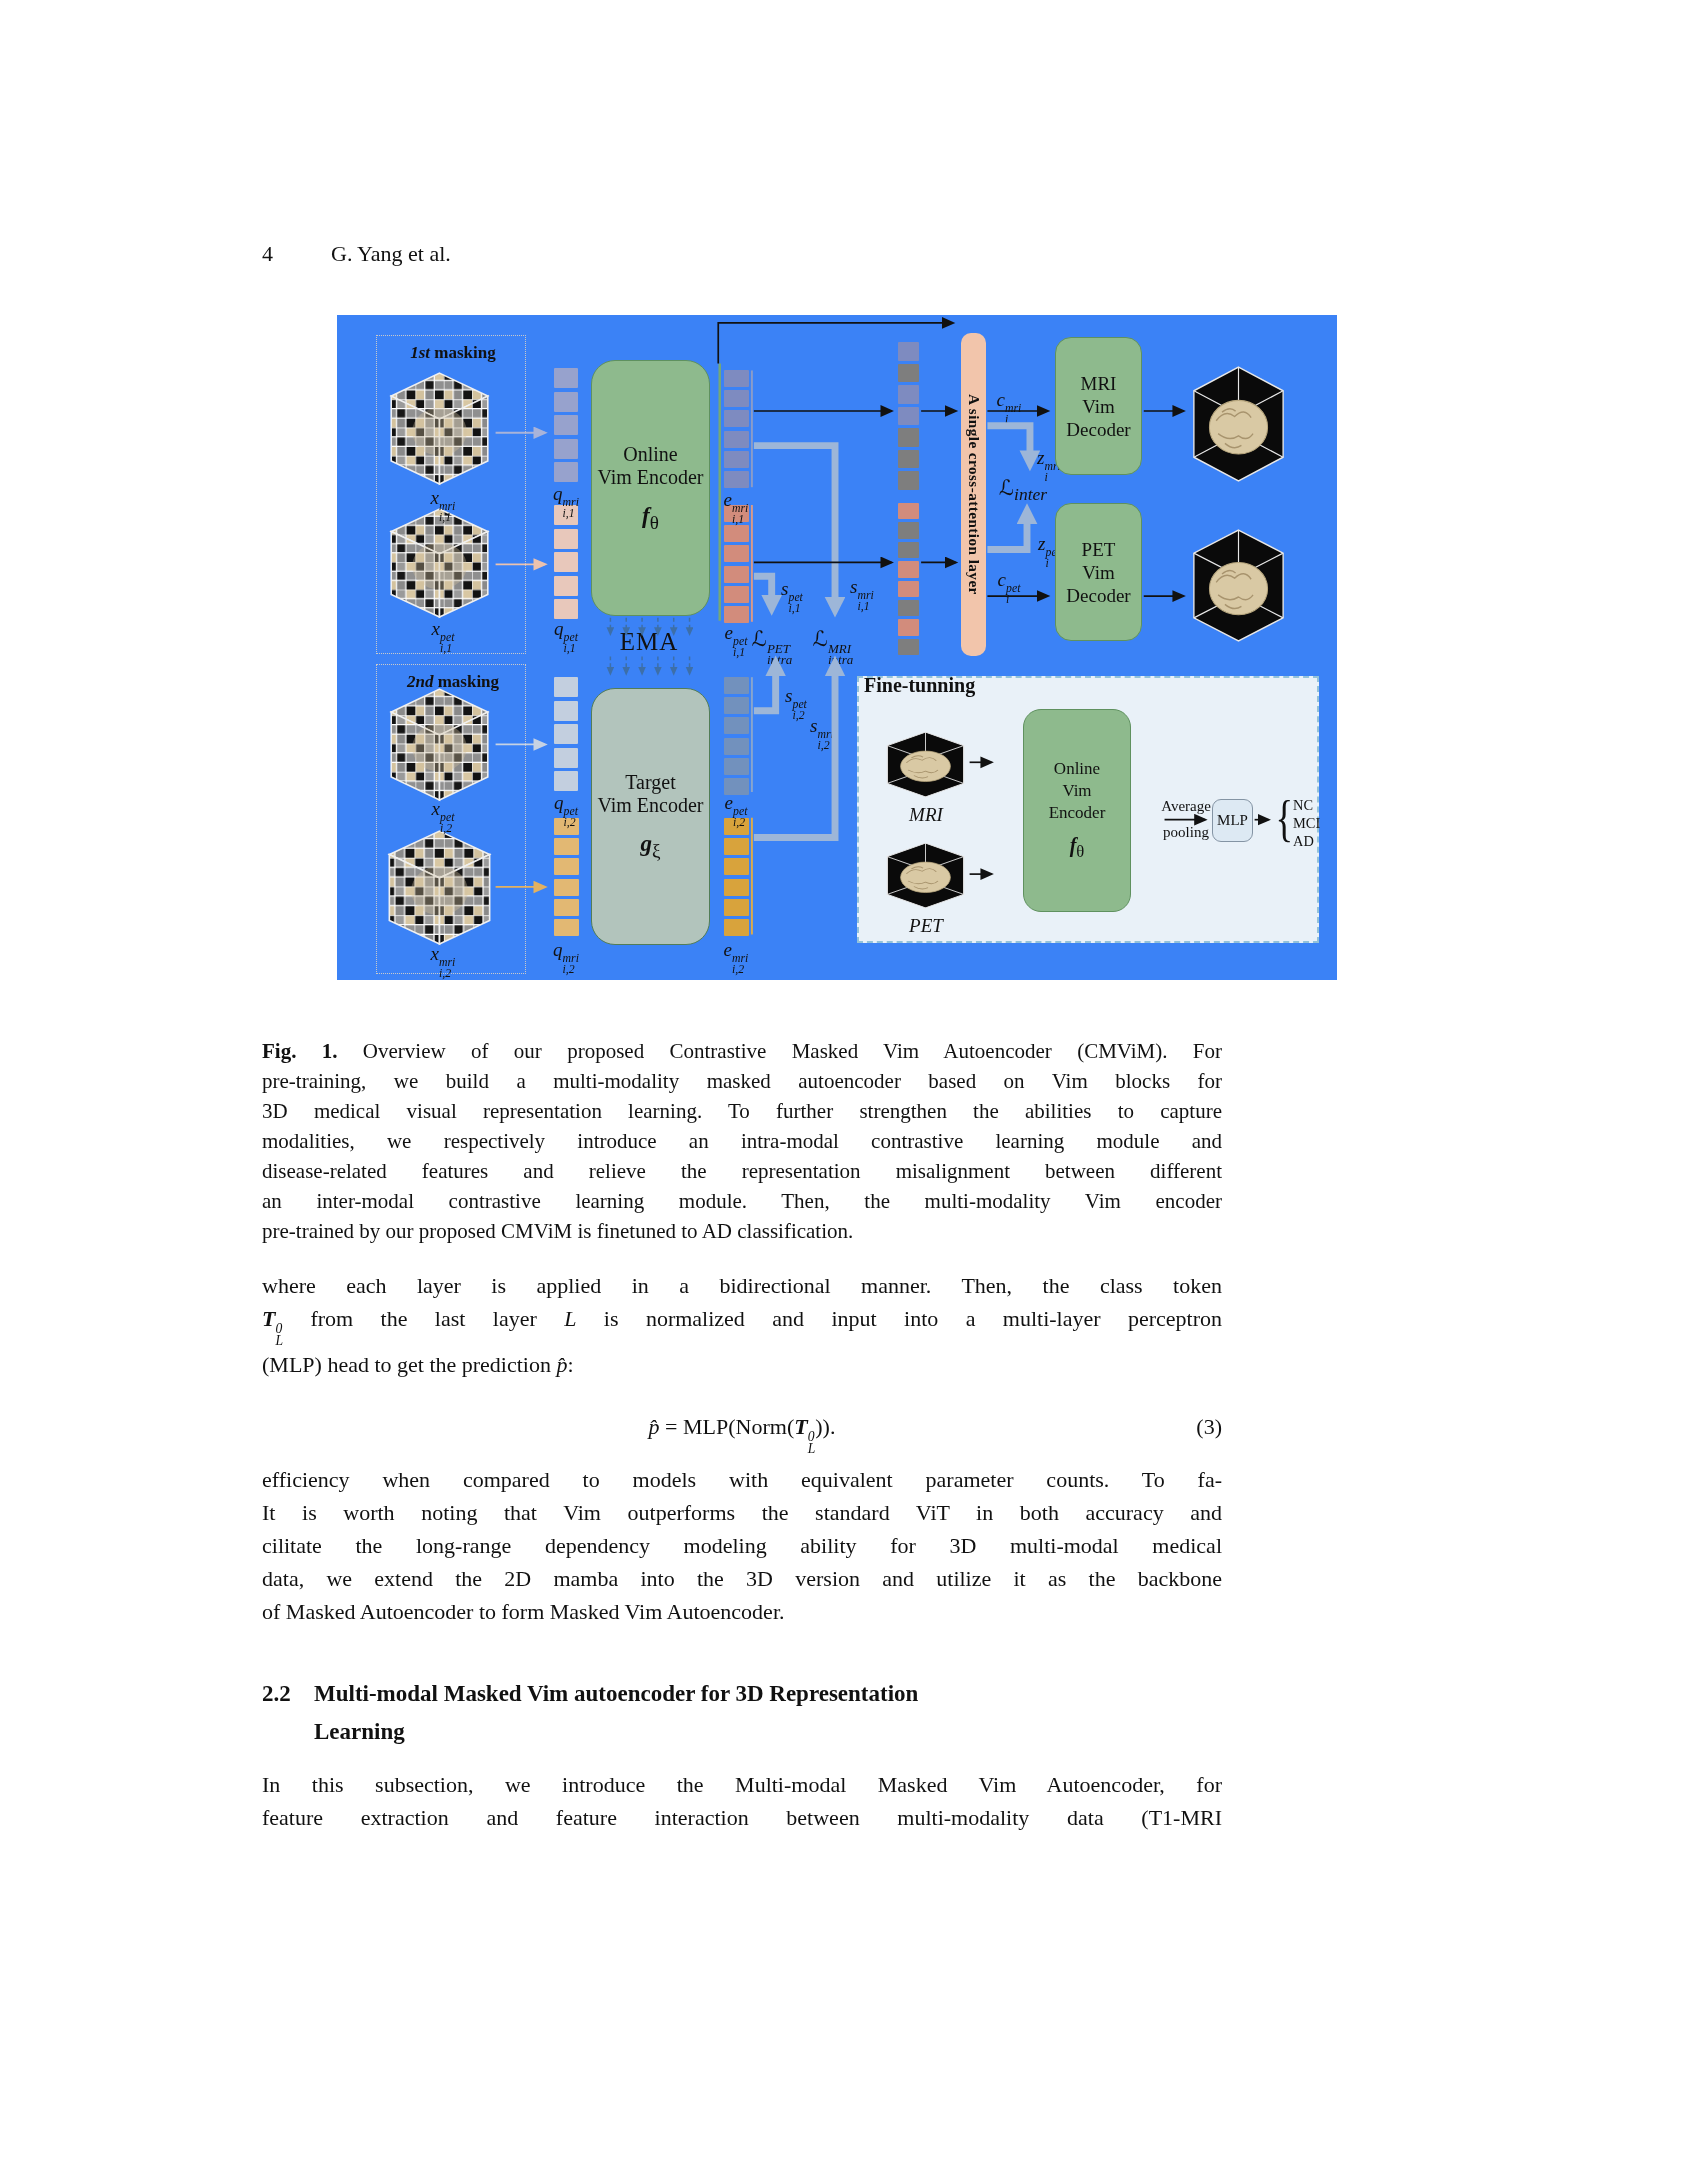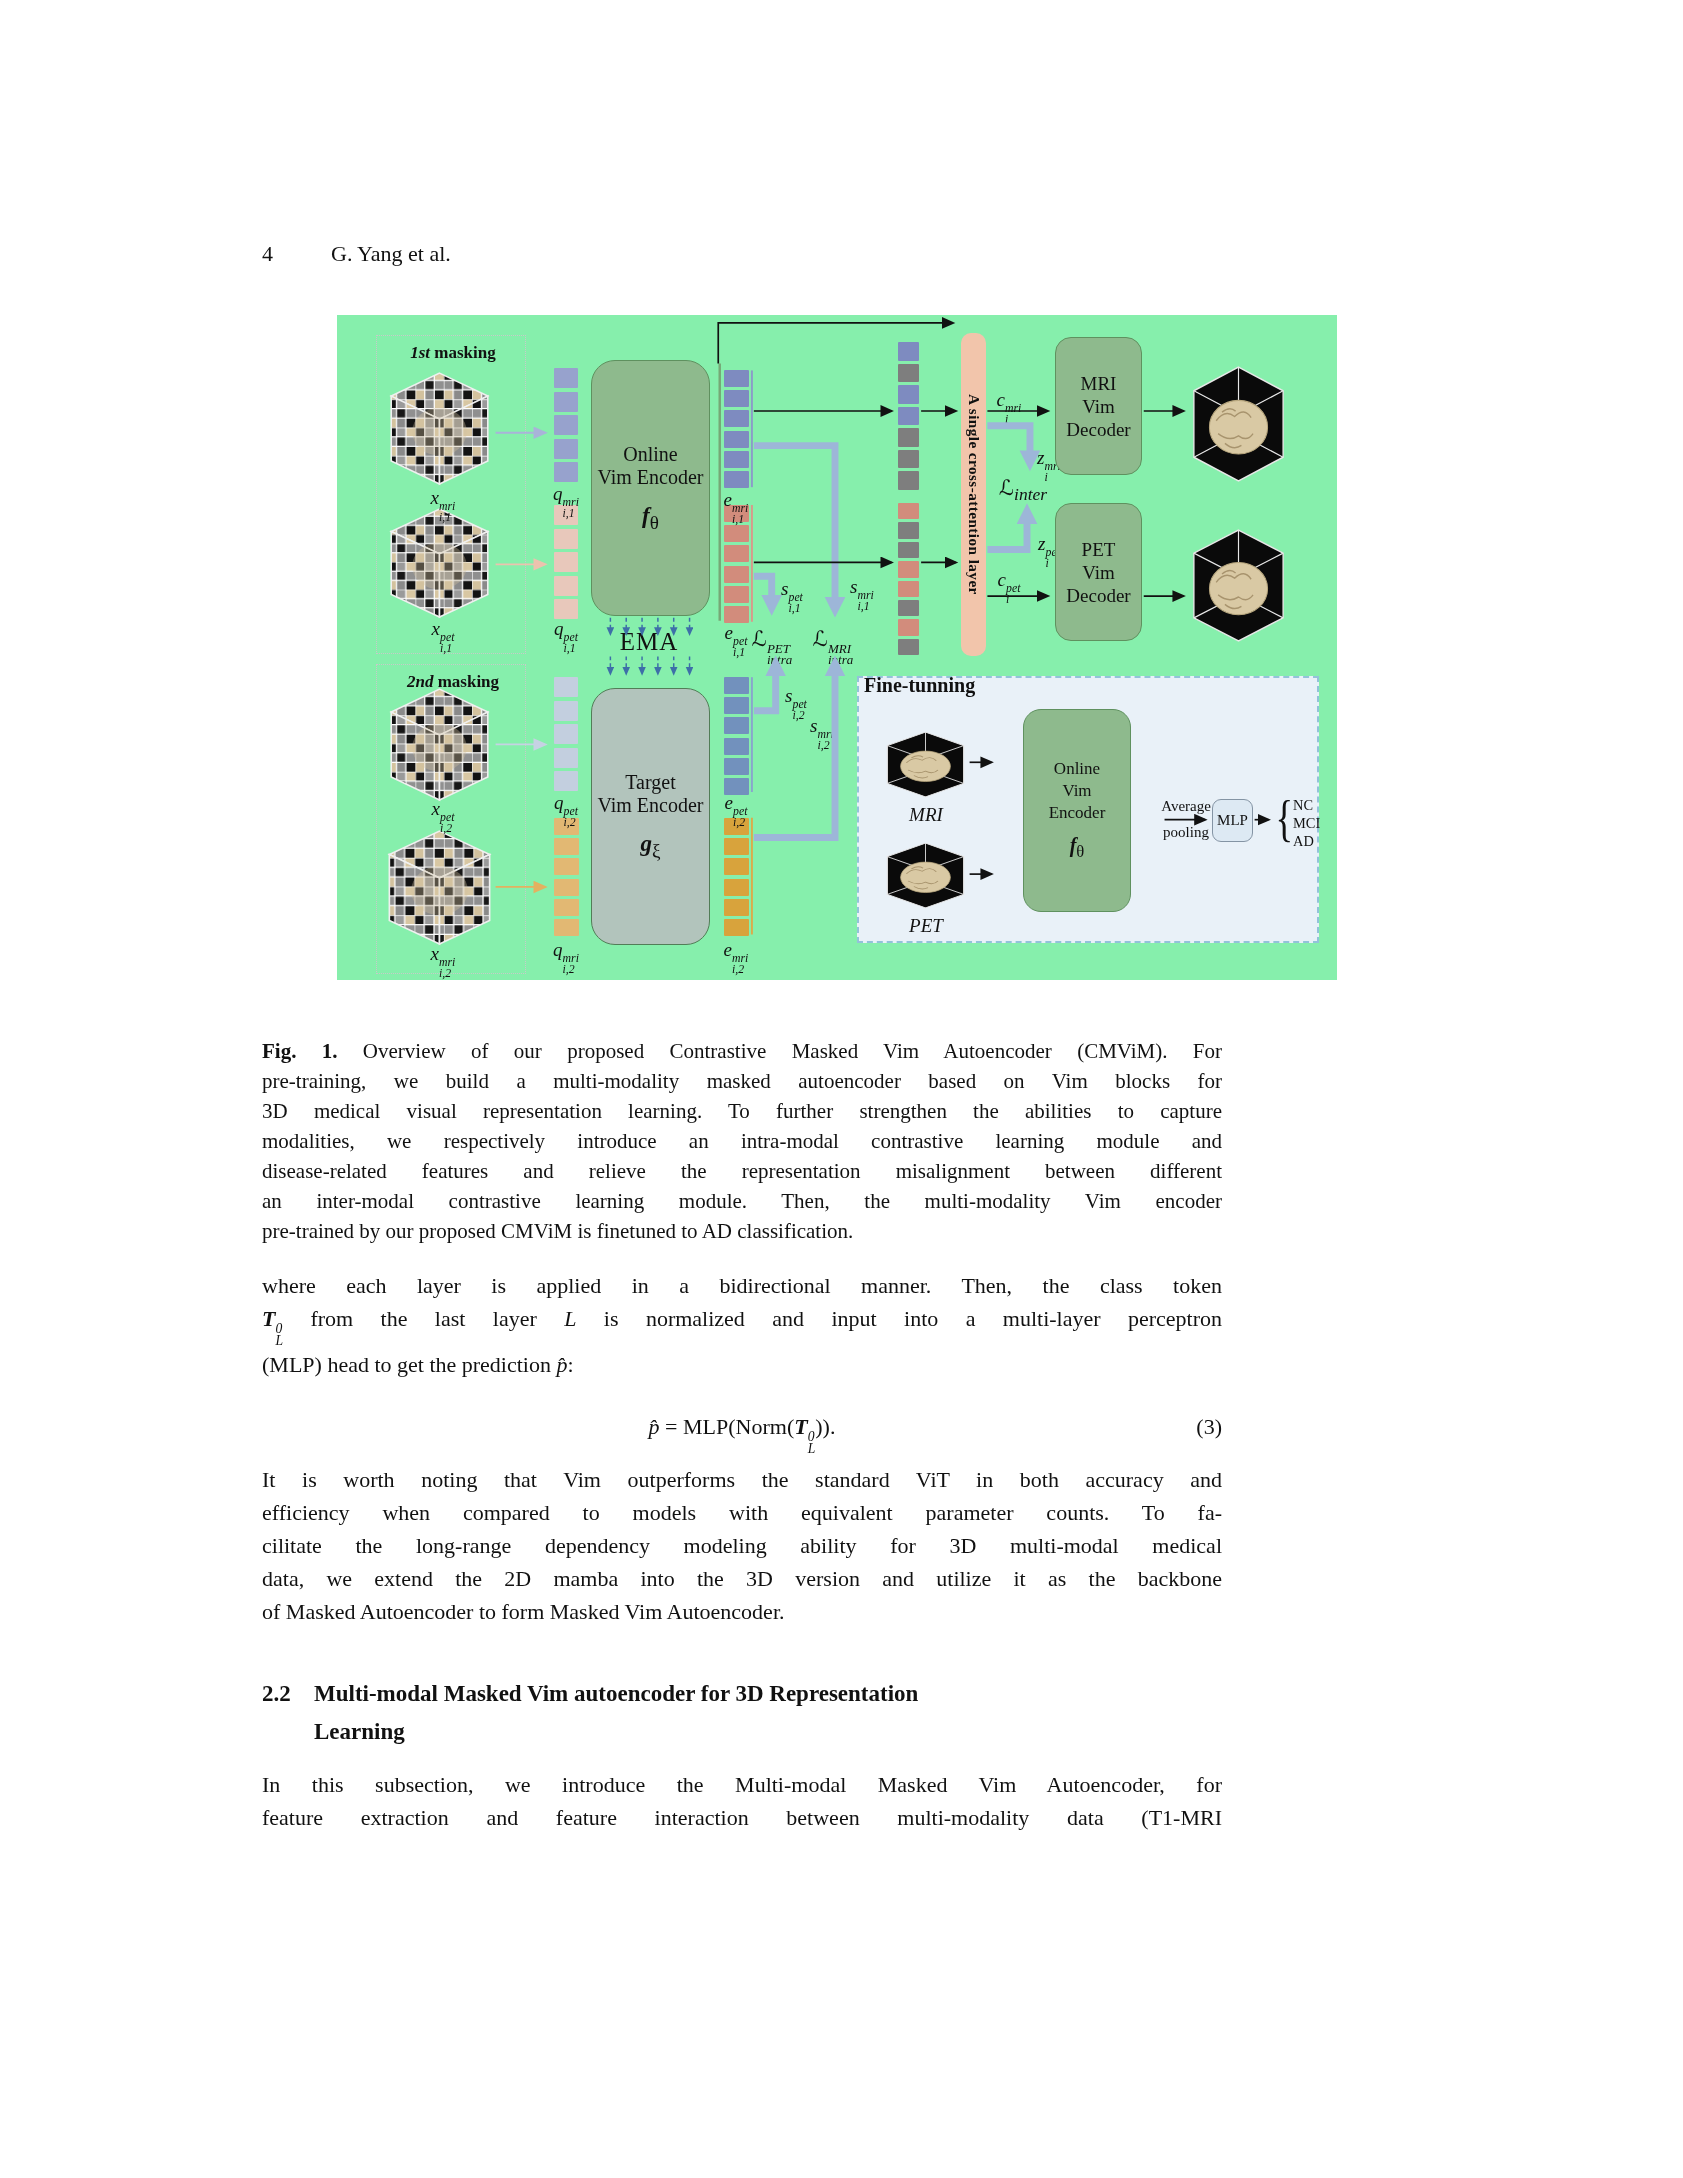--- a/index.html
+++ b/index.html
@@ -3,21 +3,21 @@
 <meta charset="utf-8">
 <style>
   html,body{margin:0;padding:0;background:#ffffff;}
   .page{position:relative;width:1683px;height:2178px;background:#ffffff;overflow:hidden;
         font-family:"Liberation Serif",serif;color:#111;}
   .runhead{position:absolute;top:241px;left:262px;width:960px;font-size:22px;}
   .runhead .pgnum{position:absolute;left:0;top:0;}
   .runhead .rh{position:absolute;left:69px;top:0;}
 
   
-  .fig{position:absolute;left:337px;top:315px;width:1000px;height:665px;background:#86efac;}
+  .fig{position:absolute;left:337px;top:315px;width:1000px;height:665px;background:#3b82f6;}
   .fig *{box-sizing:border-box;}
   .dashbox{position:absolute;border:1.6px dotted #c9c9c9;background:transparent;}
   .roundbox{position:absolute;display:flex;flex-direction:column;align-items:center;justify-content:center;text-align:center;}
   .enc{background:#8eba8d;border:1.5px solid #5f915f;border-radius:24px;font-size:20px;}
   .enc-target{background:#b2c4bc;border:1.5px solid #527d57;border-radius:24px;font-size:20px;}
   .dec{background:#8eba8d;border:1.5px solid #5f915f;border-radius:16px;font-size:19px;line-height:23px;}
   .ftenc{background:#8eba8d;border:1.5px solid #5f915f;border-radius:18px;font-size:17px;line-height:22px;}
   .fnmath{font-size:23px;margin-top:14px;font-family:"Liberation Serif",serif;}
   .attnbar{position:absolute;background:#f2c5ab;border-radius:10px;display:flex;align-items:center;justify-content:center;}
   .attnbar span{writing-mode:vertical-rl;font-size:15.3px;font-weight:600;letter-spacing:0.4px;white-space:nowrap;}
@@ -493,22 +493,22 @@
 
   <div class="eqrow" style="top:1414px;">
     <span><i>p̂</i> = MLP(Norm(<b><i>T</i></b><span class="ss">
           <span>0</span>
           <span><i>L</i></span>
         </span>)).</span>
     <span class="eqnum">(3)</span>
   </div>
 
   <div class="txtcol bodytxt" style="top:1463px;">
+    <div class="jline">efficiency when compared to models with equivalent parameter counts. To fa-</div>
     <div class="jline">It is worth noting that Vim outperforms the standard ViT in both accuracy and</div>
-    <div class="jline">efficiency when compared to models with equivalent parameter counts. To fa-</div>
     <div class="jline">cilitate the long-range dependency modeling ability for 3D multi-modal medical</div>
     <div class="jline">data, we extend the 2D mamba into the 3D version and utilize it as the backbone</div>
     <div class="lline">of Masked Autoencoder to form Masked Vim Autoencoder.</div>
   </div>
 
   <div class="head" style="top:1675px;">
     <span class="hnum">2.2</span>
     <span class="htxt">Multi-modal Masked Vim autoencoder for 3D Representation</span>
     <span class="htxt" style="top:38px;">Learning</span>
   </div>

